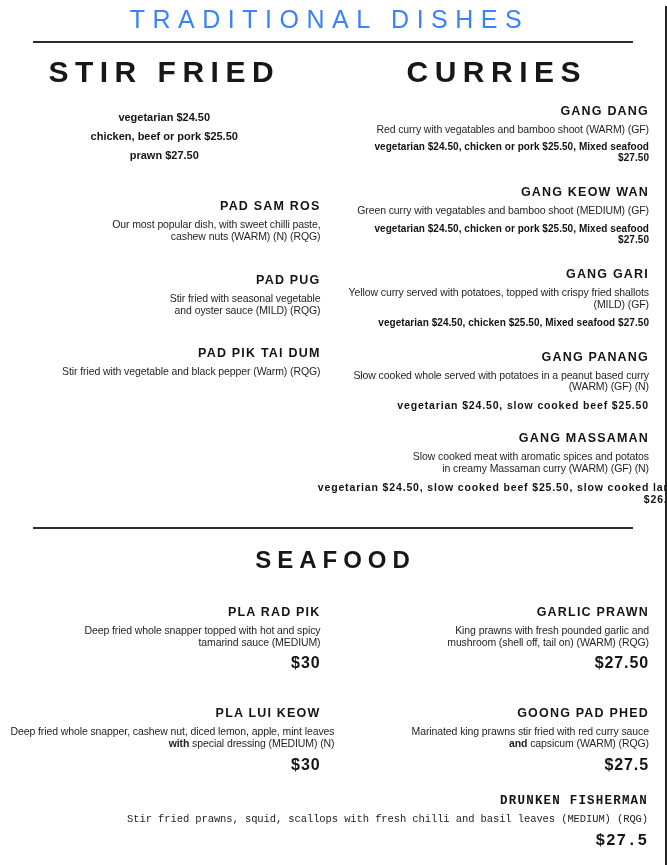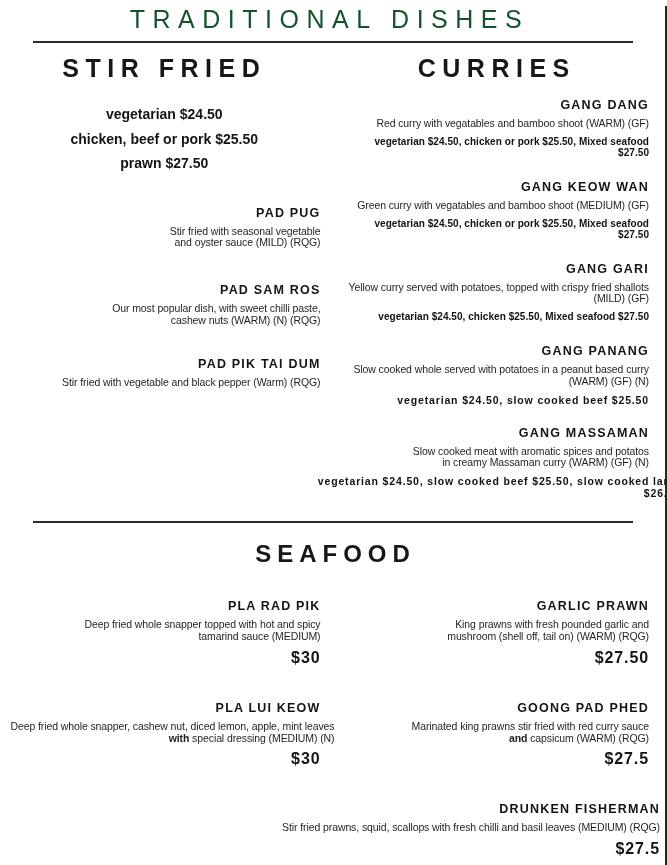--- a/index.html
+++ b/index.html
@@ -21,38 +21,38 @@
     background: #fff;
     border-right: 2px solid #262626;
   }
 
   
   .page-title {
     text-align: center;
     font-size: 25px;
     font-weight: 400;
     letter-spacing: 7.5px;
-    color: #14532d;
+    color: #3b82f6;
     margin: 6px 0 0 0;
     padding-right: 6px;
     line-height: 1.1;
     font-family: "Liberation Sans", sans-serif;
   }
   .rule {
     height: 0;
     border-top: 2px solid #2c2c2c;
     margin: 7px auto 0 auto;
     width: 600px;
     margin-left: 33px;
   }
 
   .section-title {
     text-align: center;
     font-weight: 700;
-    font-size: 25px;
+    font-size: 30px;
     letter-spacing: 6.5px;
     color: #171717;
     font-family: "Liberation Sans", sans-serif;
     line-height: 1.1;
   }
   .section-title.seafood {
     font-size: 24px;
     letter-spacing: 6px;
   }
 
@@ -98,21 +98,21 @@
     font-weight: 700;
     color: #121212;
     margin-top: 6px;
     letter-spacing: 0.05px;
   }
   .price-line.wide { letter-spacing: 0.85px; font-size: 10.5px; }
 
   .combo {
     text-align: center;
     font-weight: 700;
-    font-size: 14px;
+    font-size: 11px;
     line-height: 1.75;
     color: #141414;
   }
 </style>
 </head>
 <body>
 
 <div class="page">
 
   <div class="page-title">TRADITIONAL DISHES</div>
@@ -122,33 +122,33 @@
 
     <div class="col col-left">
       <div class="section-title" style="margin-top:12px;">STIR FRIED</div>
 
       <div class="combo" style="margin-top:20px;">
         <div>vegetarian $24.50</div>
         <div>chicken, beef or pork $25.50</div>
         <div>prawn $27.50</div>
       </div>
 
+      <div class="dish" style="margin-top:34px;">
+        <div class="dish-name">PAD SAM ROS</div>
+        <div class="dish-desc">
+          <span>Our most popular dish, with sweet chilli paste,</span><br>
+          <span>cashew nuts (WARM) (N) (RQG)</span>
+        </div>
+      </div>
+
       <div class="dish" style="margin-top:30px;">
         <div class="dish-name">PAD PUG</div>
         <div class="dish-desc">
           <span>Stir fried with seasonal vegetable</span><br>
           <span>and oyster sauce (MILD) (RQG)</span>
-        </div>
-      </div>
-
-      <div class="dish" style="margin-top:34px;">
-        <div class="dish-name">PAD SAM ROS</div>
-        <div class="dish-desc">
-          <span>Our most popular dish, with sweet chilli paste,</span><br>
-          <span>cashew nuts (WARM) (N) (RQG)</span>
         </div>
       </div>
 
       <div class="dish" style="margin-top:30px;">
         <div class="dish-name">PAD PIK TAI DUM</div>
         <div class="dish-desc">
           <span>Stir fried with vegetable and black pepper (Warm) (RQG)</span>
         </div>
       </div>
     </div>
@@ -240,21 +240,21 @@
         <div class="dish-name">GOONG PAD PHED</div>
         <div class="dish-desc">
           <span>Marinated king prawns stir fried with red curry sauce</span><br>
           <span class="b">and</span><span> capsicum (WARM) (RQG)</span>
         </div>
         <div class="dish-price spaced">$27.5</div>
       </div>
     </div>
   </div>
 
-  <div class="dish" style="margin-top:34px;padding-right:5px;">
+  <div class="dish" style="margin-top:20px;padding-right:17px;font-family:Liberation Mono, monospace;">
     <div class="dish-name">DRUNKEN FISHERMAN</div>
     <div class="dish-desc">
       <span>Stir fried prawns, squid, scallops with fresh chilli and basil leaves (MEDIUM) (RQG)</span>
     </div>
     <div class="dish-price spaced">$27.5</div>
   </div>
 
 </div>
 
 </body></html>

